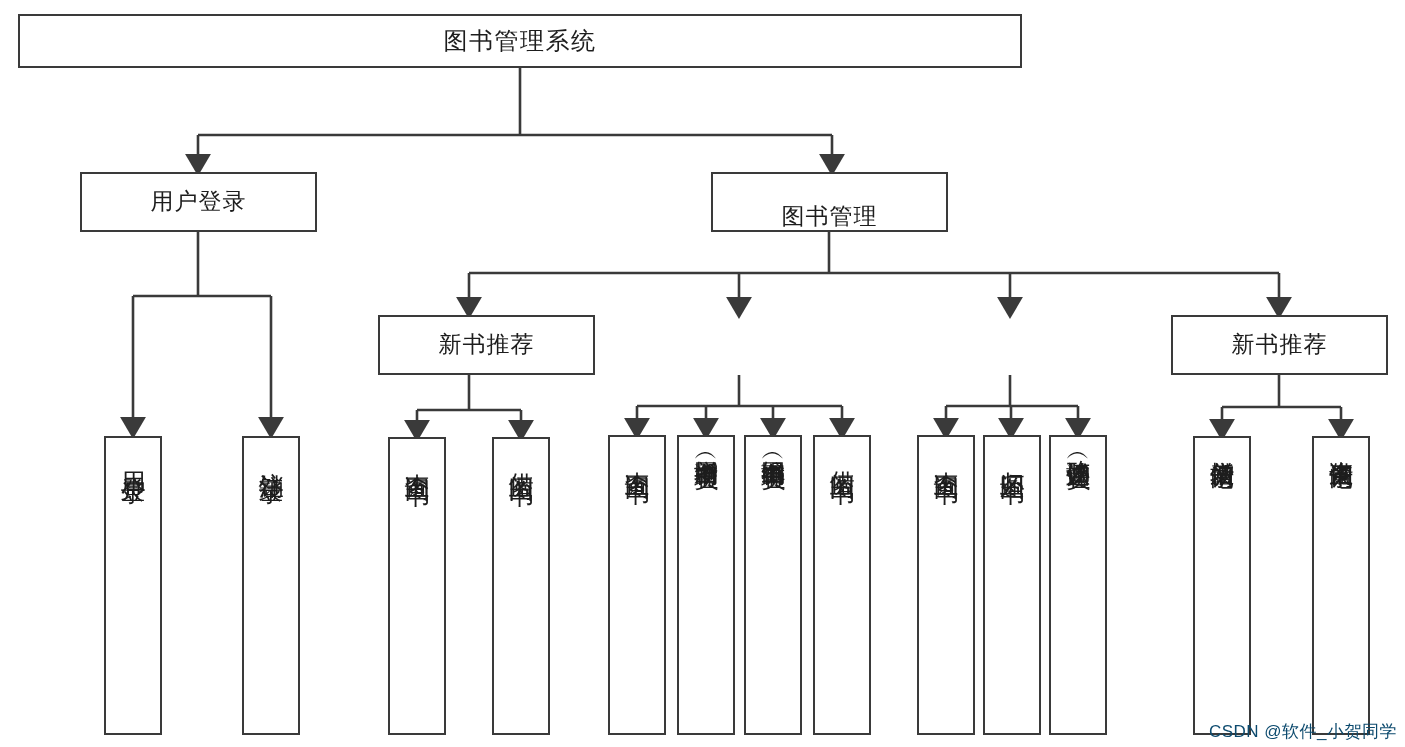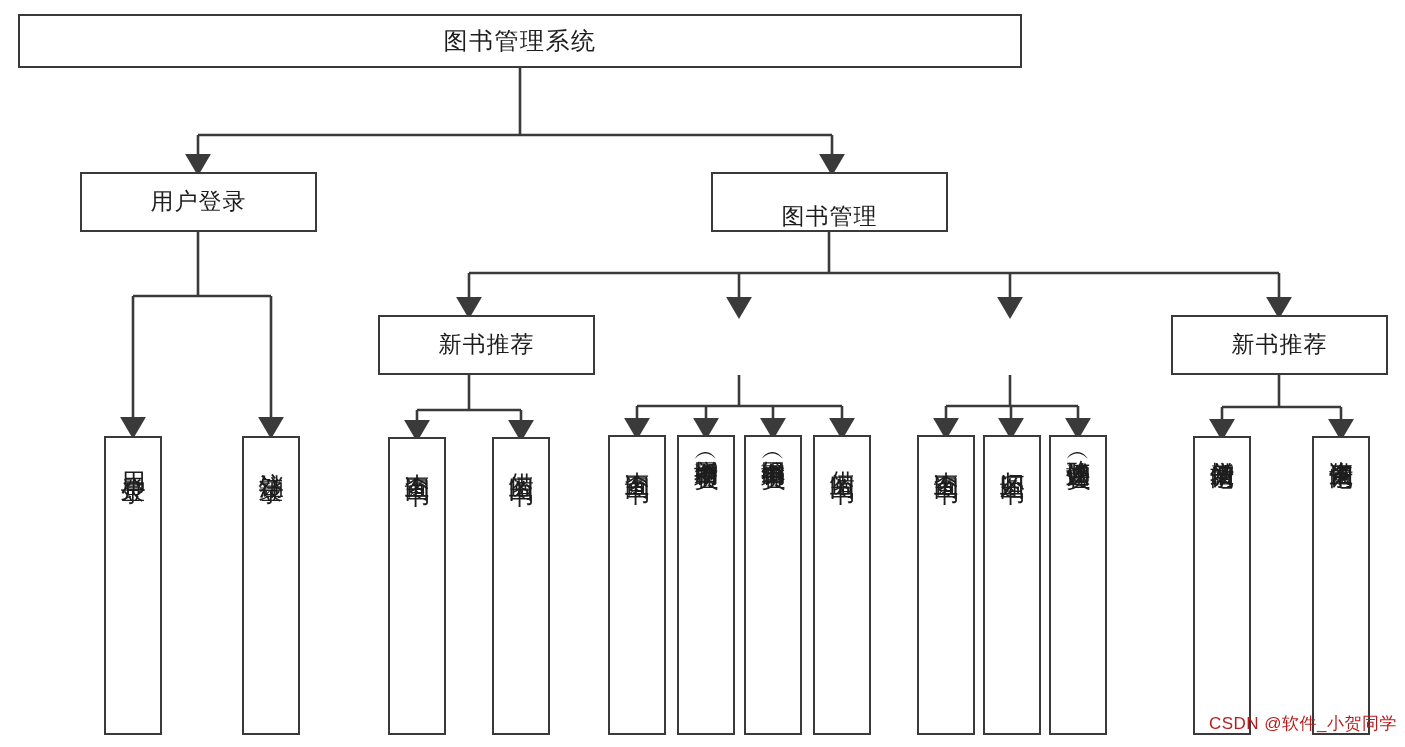--- a/index.html
+++ b/index.html
@@ -60,23 +60,23 @@
   }
   .node.v.tight .lbl{
     font-size:24px;
     letter-spacing:1px;
     padding-top:0;
   }
   .node.v.tight{ padding-top:4px; }
   .watermark{
     position:absolute;
     right:8px;
-    bottom:12px;
+    bottom:4px;
     font-size:17px;
-    color:#b91c1c;
+    color:#0c4a6e;
     z-index:5;
     white-space:nowrap;
     letter-spacing:0.5px;
   }
 </style>
 </head>
 <body>
 
 <div id="canvas">
 

